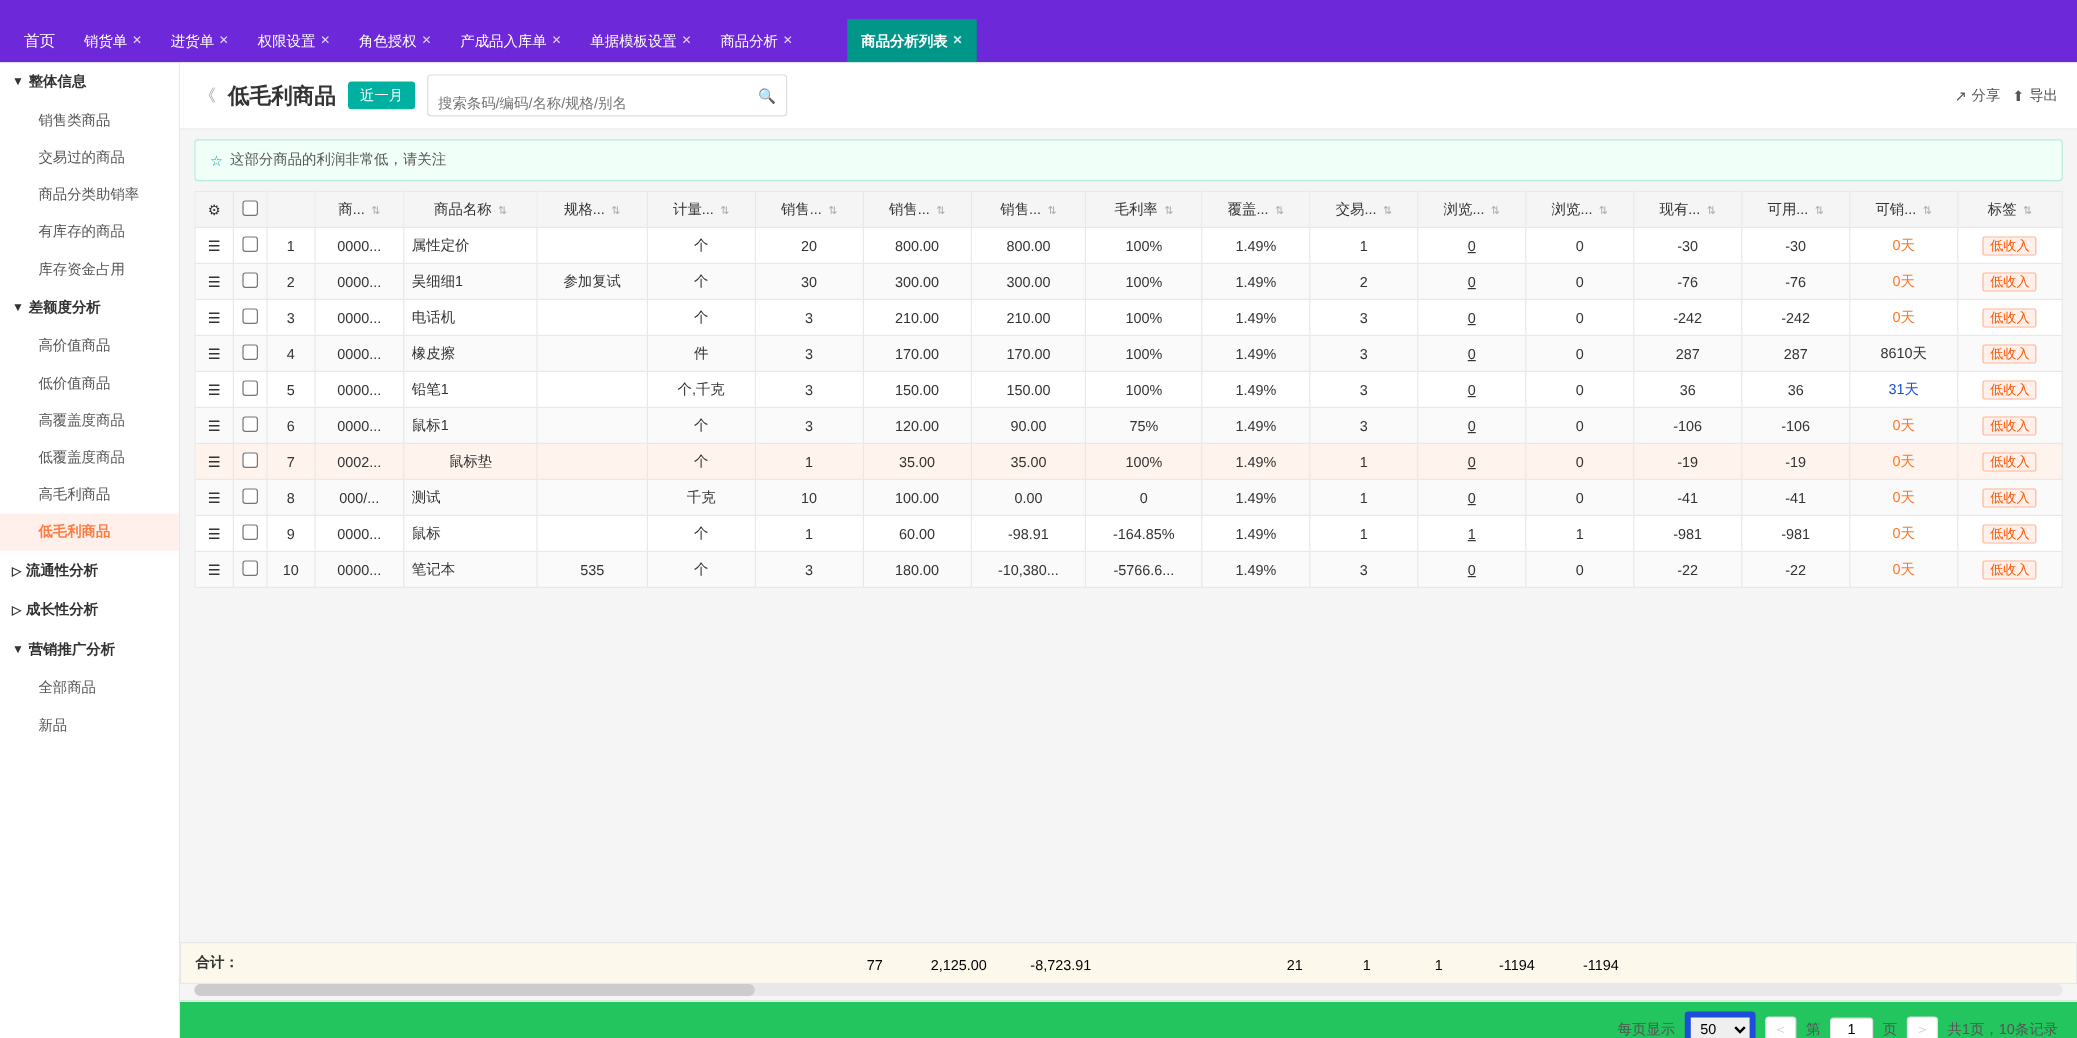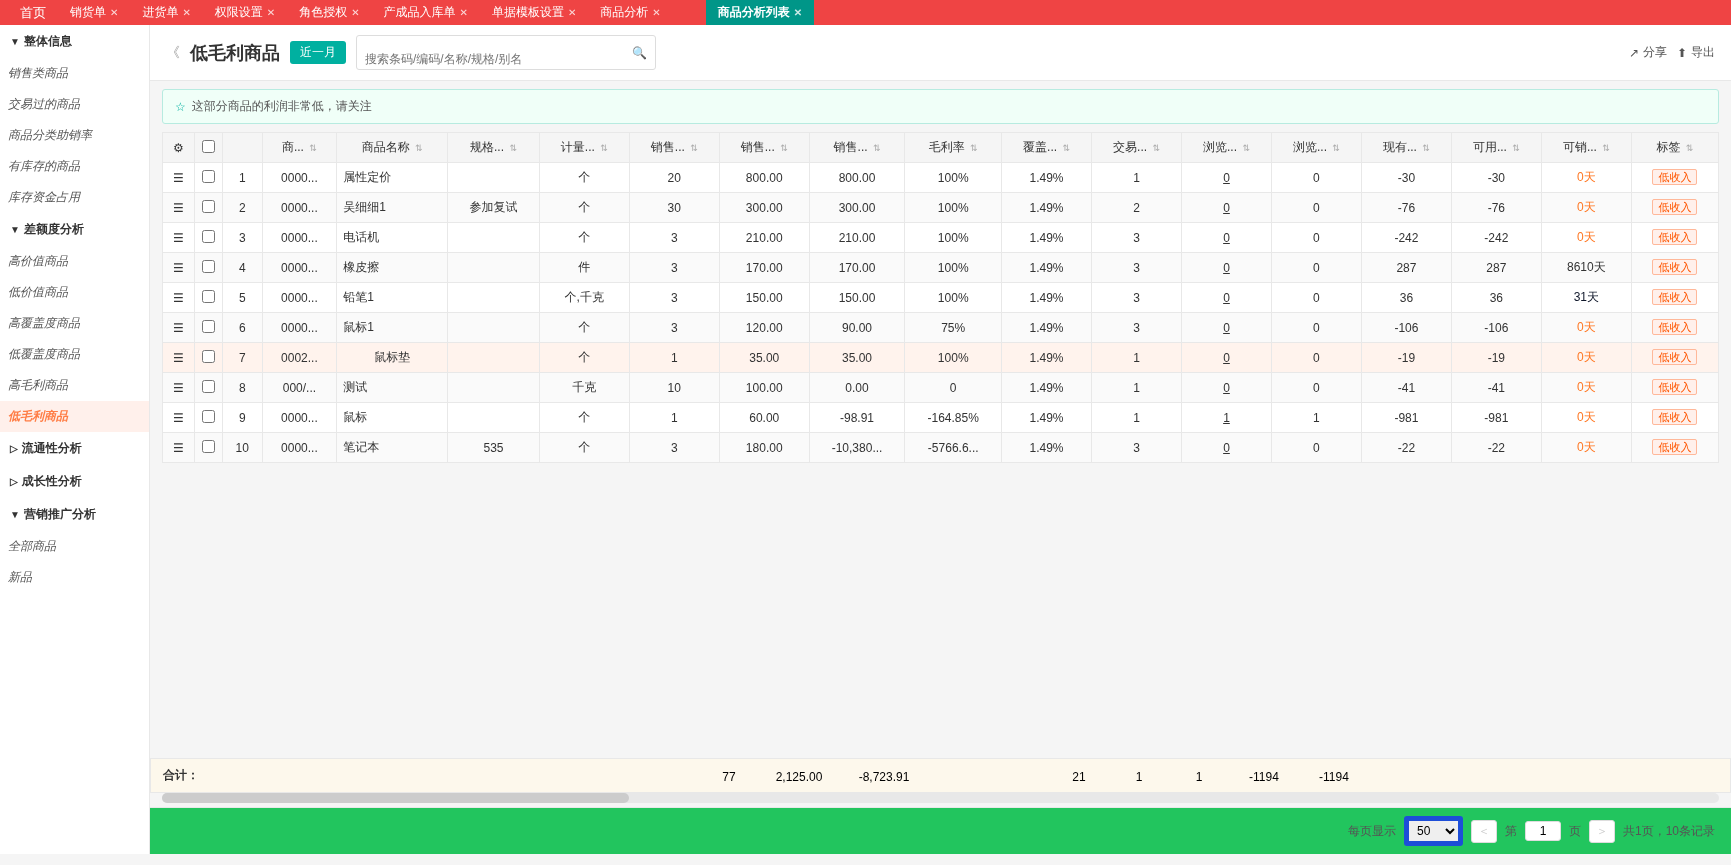--- a/index.html
+++ b/index.html
@@ -1,23 +1,23 @@
 <!DOCTYPE html>
 <html><head>
   <meta charset="utf-8">
   <style>
     * { box-sizing: border-box; margin: 0; padding: 0; font-family: 'Microsoft YaHei', Arial, sans-serif; font-size: 12px; }
     body { background: #f5f5f5; min-width: 1731px; }
 
     
     .top-nav {
-      background: #ef4444;
-      display: flex;
-      align-items: center;
-      height: 25px;
+      background: #6d28d9;
+      display: flex;
+      align-items: flex-end;
+      height: 52px;
       padding: 0 8px;
       gap: 0;
     }
     .nav-item {
       color: #fff;
       padding: 0 12px;
       height: 36px;
       display: flex;
       align-items: center;
       cursor: pointer;
@@ -49,25 +49,24 @@
       display: flex;
       align-items: center;
       padding: 8px 10px;
       color: #333;
       font-weight: bold;
       cursor: pointer;
       font-size: 12px;
     }
     .sidebar-group-header .arrow { margin-right: 4px; font-size: 10px; }
     .sidebar-item {
-      padding: 7px 10px 7px 8px;
+      padding: 7px 10px 7px 32px;
       color: #555;
       cursor: pointer;
       font-size: 12px;
-      font-style: italic;
     }
     .sidebar-item.active { background: #fff0eb; color: #ff7d45; font-weight: bold; }
 
     
     .main-content {
       flex: 1;
       display: flex;
       flex-direction: column;
       overflow: hidden;
       background: #f5f5f5;
@@ -543,21 +542,21 @@
       <td>3</td>
       <td>150.00</td>
       <td>150.00</td>
       <td>100%</td>
       <td>1.49%</td>
       <td>3</td>
       <td><span class="underline-link">0</span></td>
       <td>0</td>
       <td>36</td>
       <td>36</td>
-      <td style="color:#0f172a">31天</td>
+      <td style="color:#1d4ed8">31天</td>
       <td><span class="tag-low-income">低收入</span></td>
     </tr>
             <tr>
       <td><span style="cursor:pointer">☰</span></td>
       <td><input type="checkbox" style=""></td>
       <td>6</td>
       <td>0000...</td>
       <td style="text-align:left">鼠标1</td>
       <td></td>
       <td>个</td>

